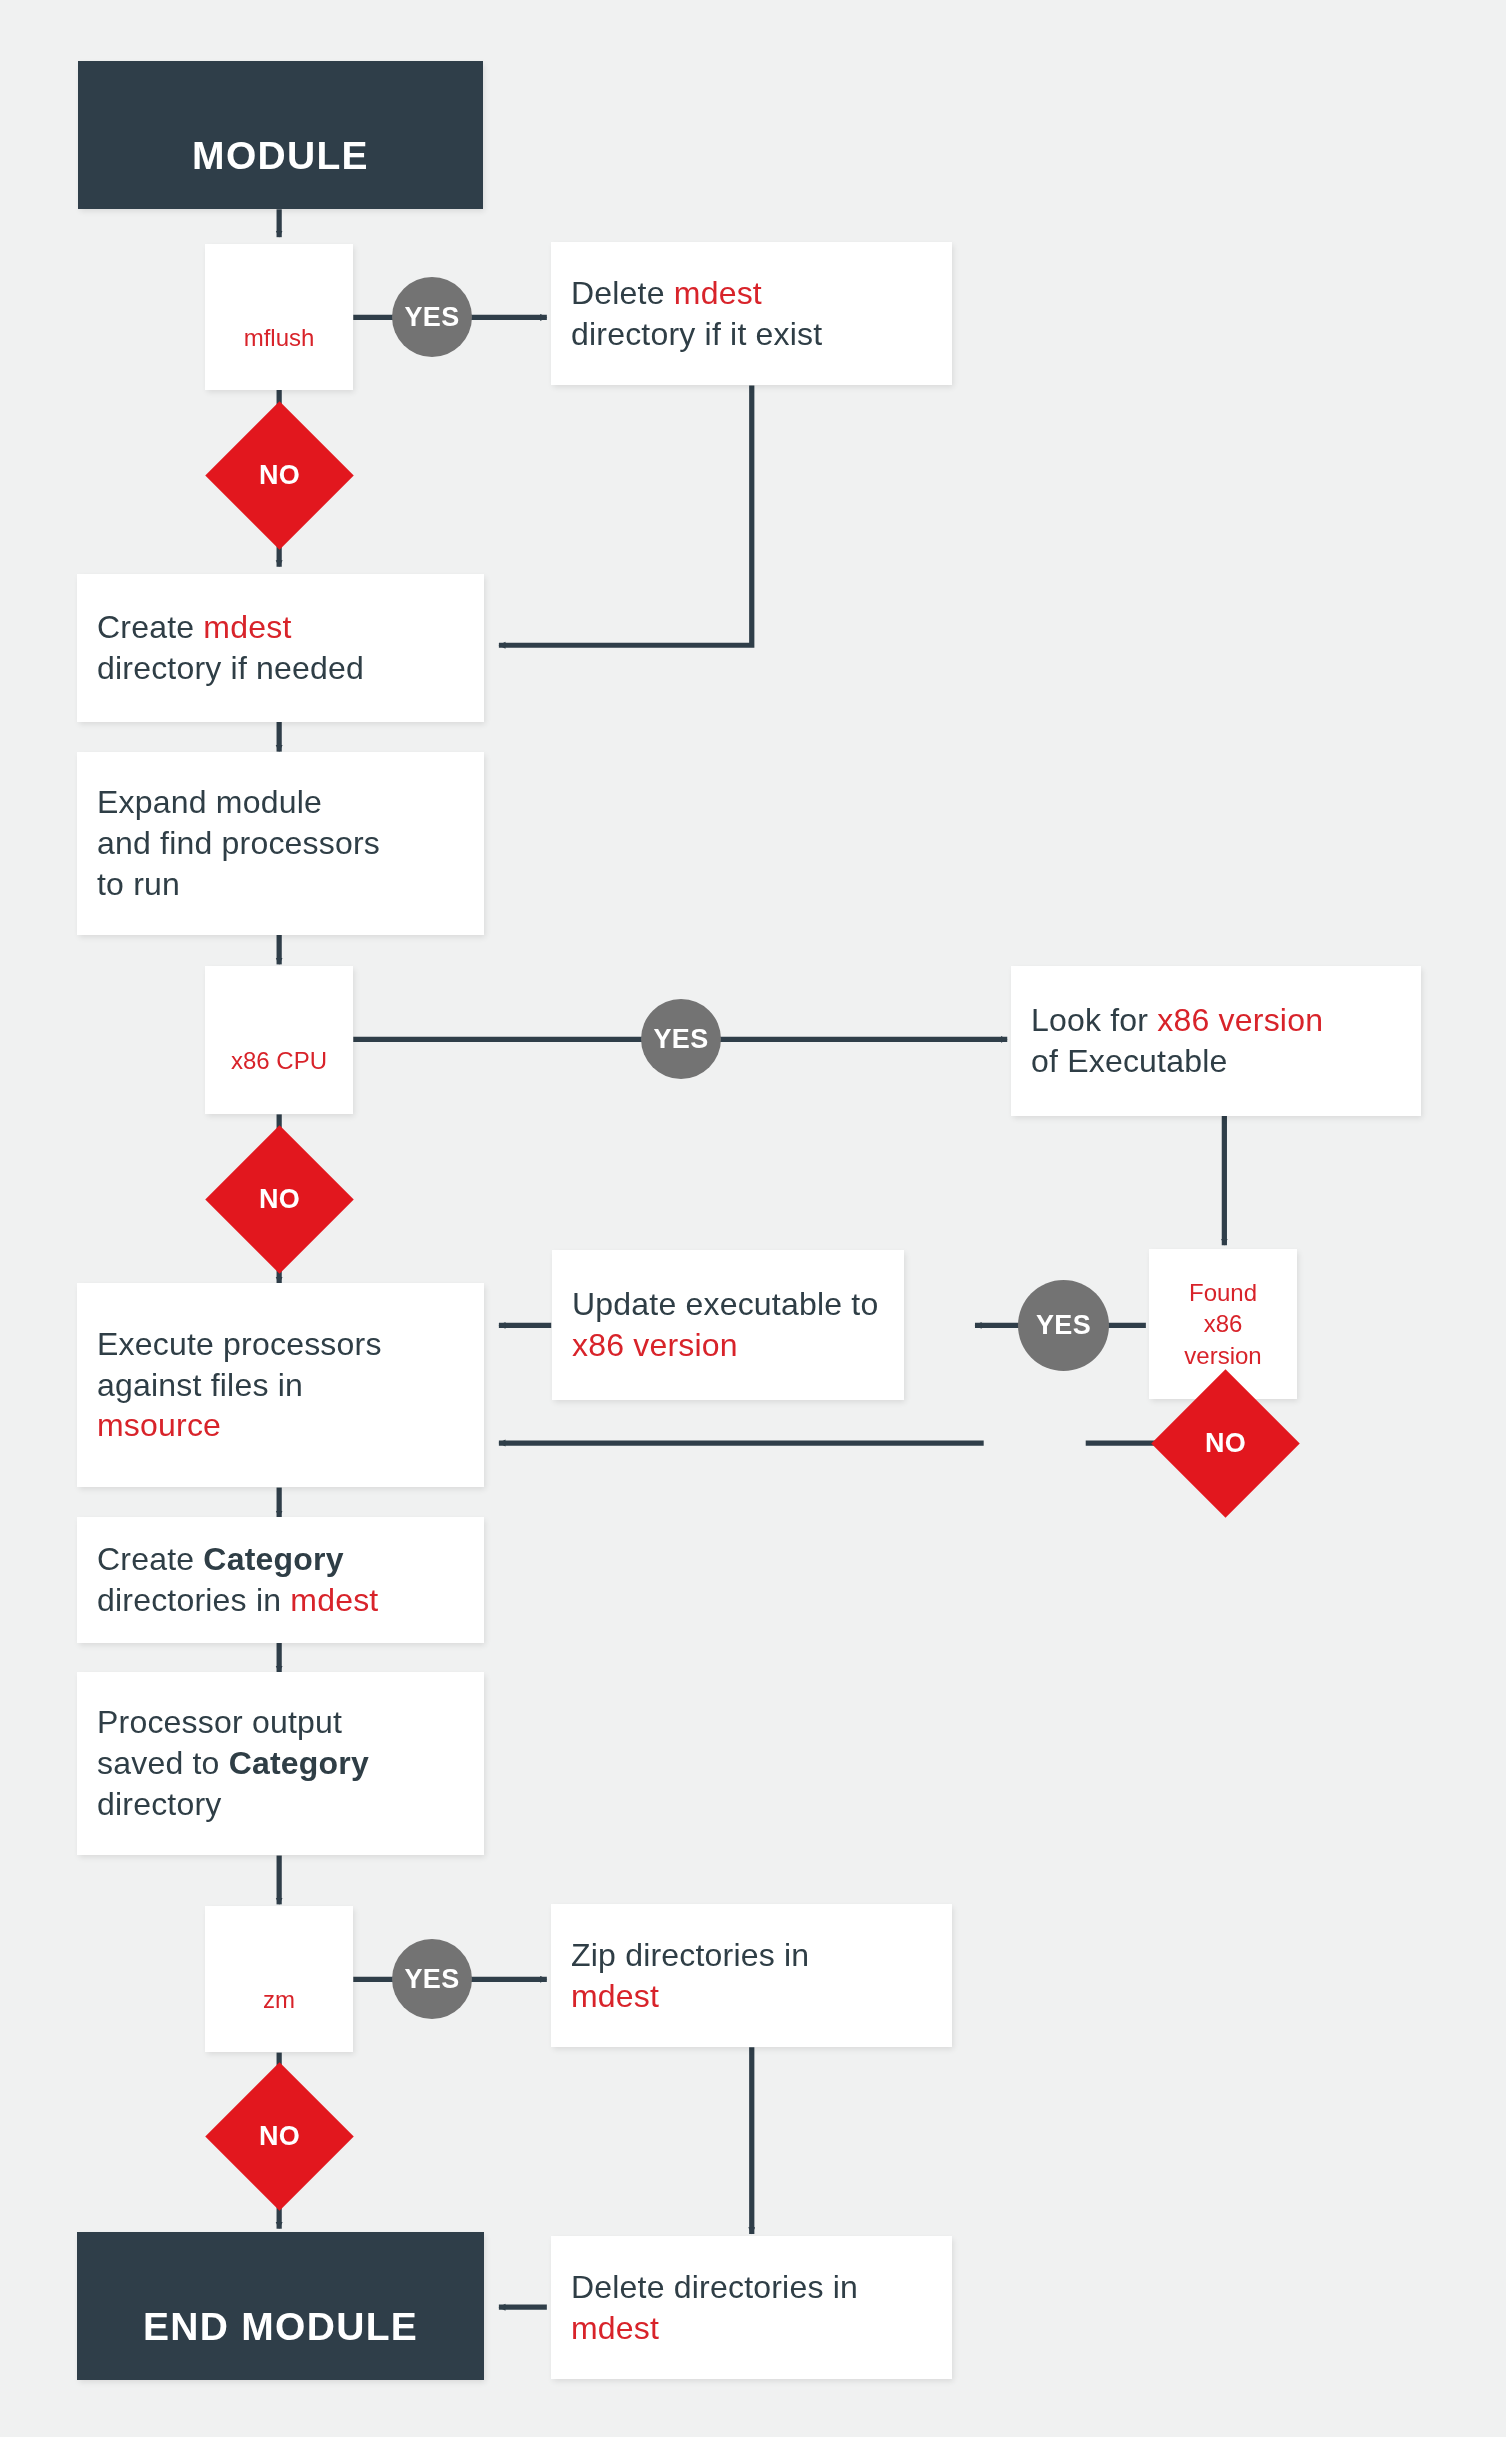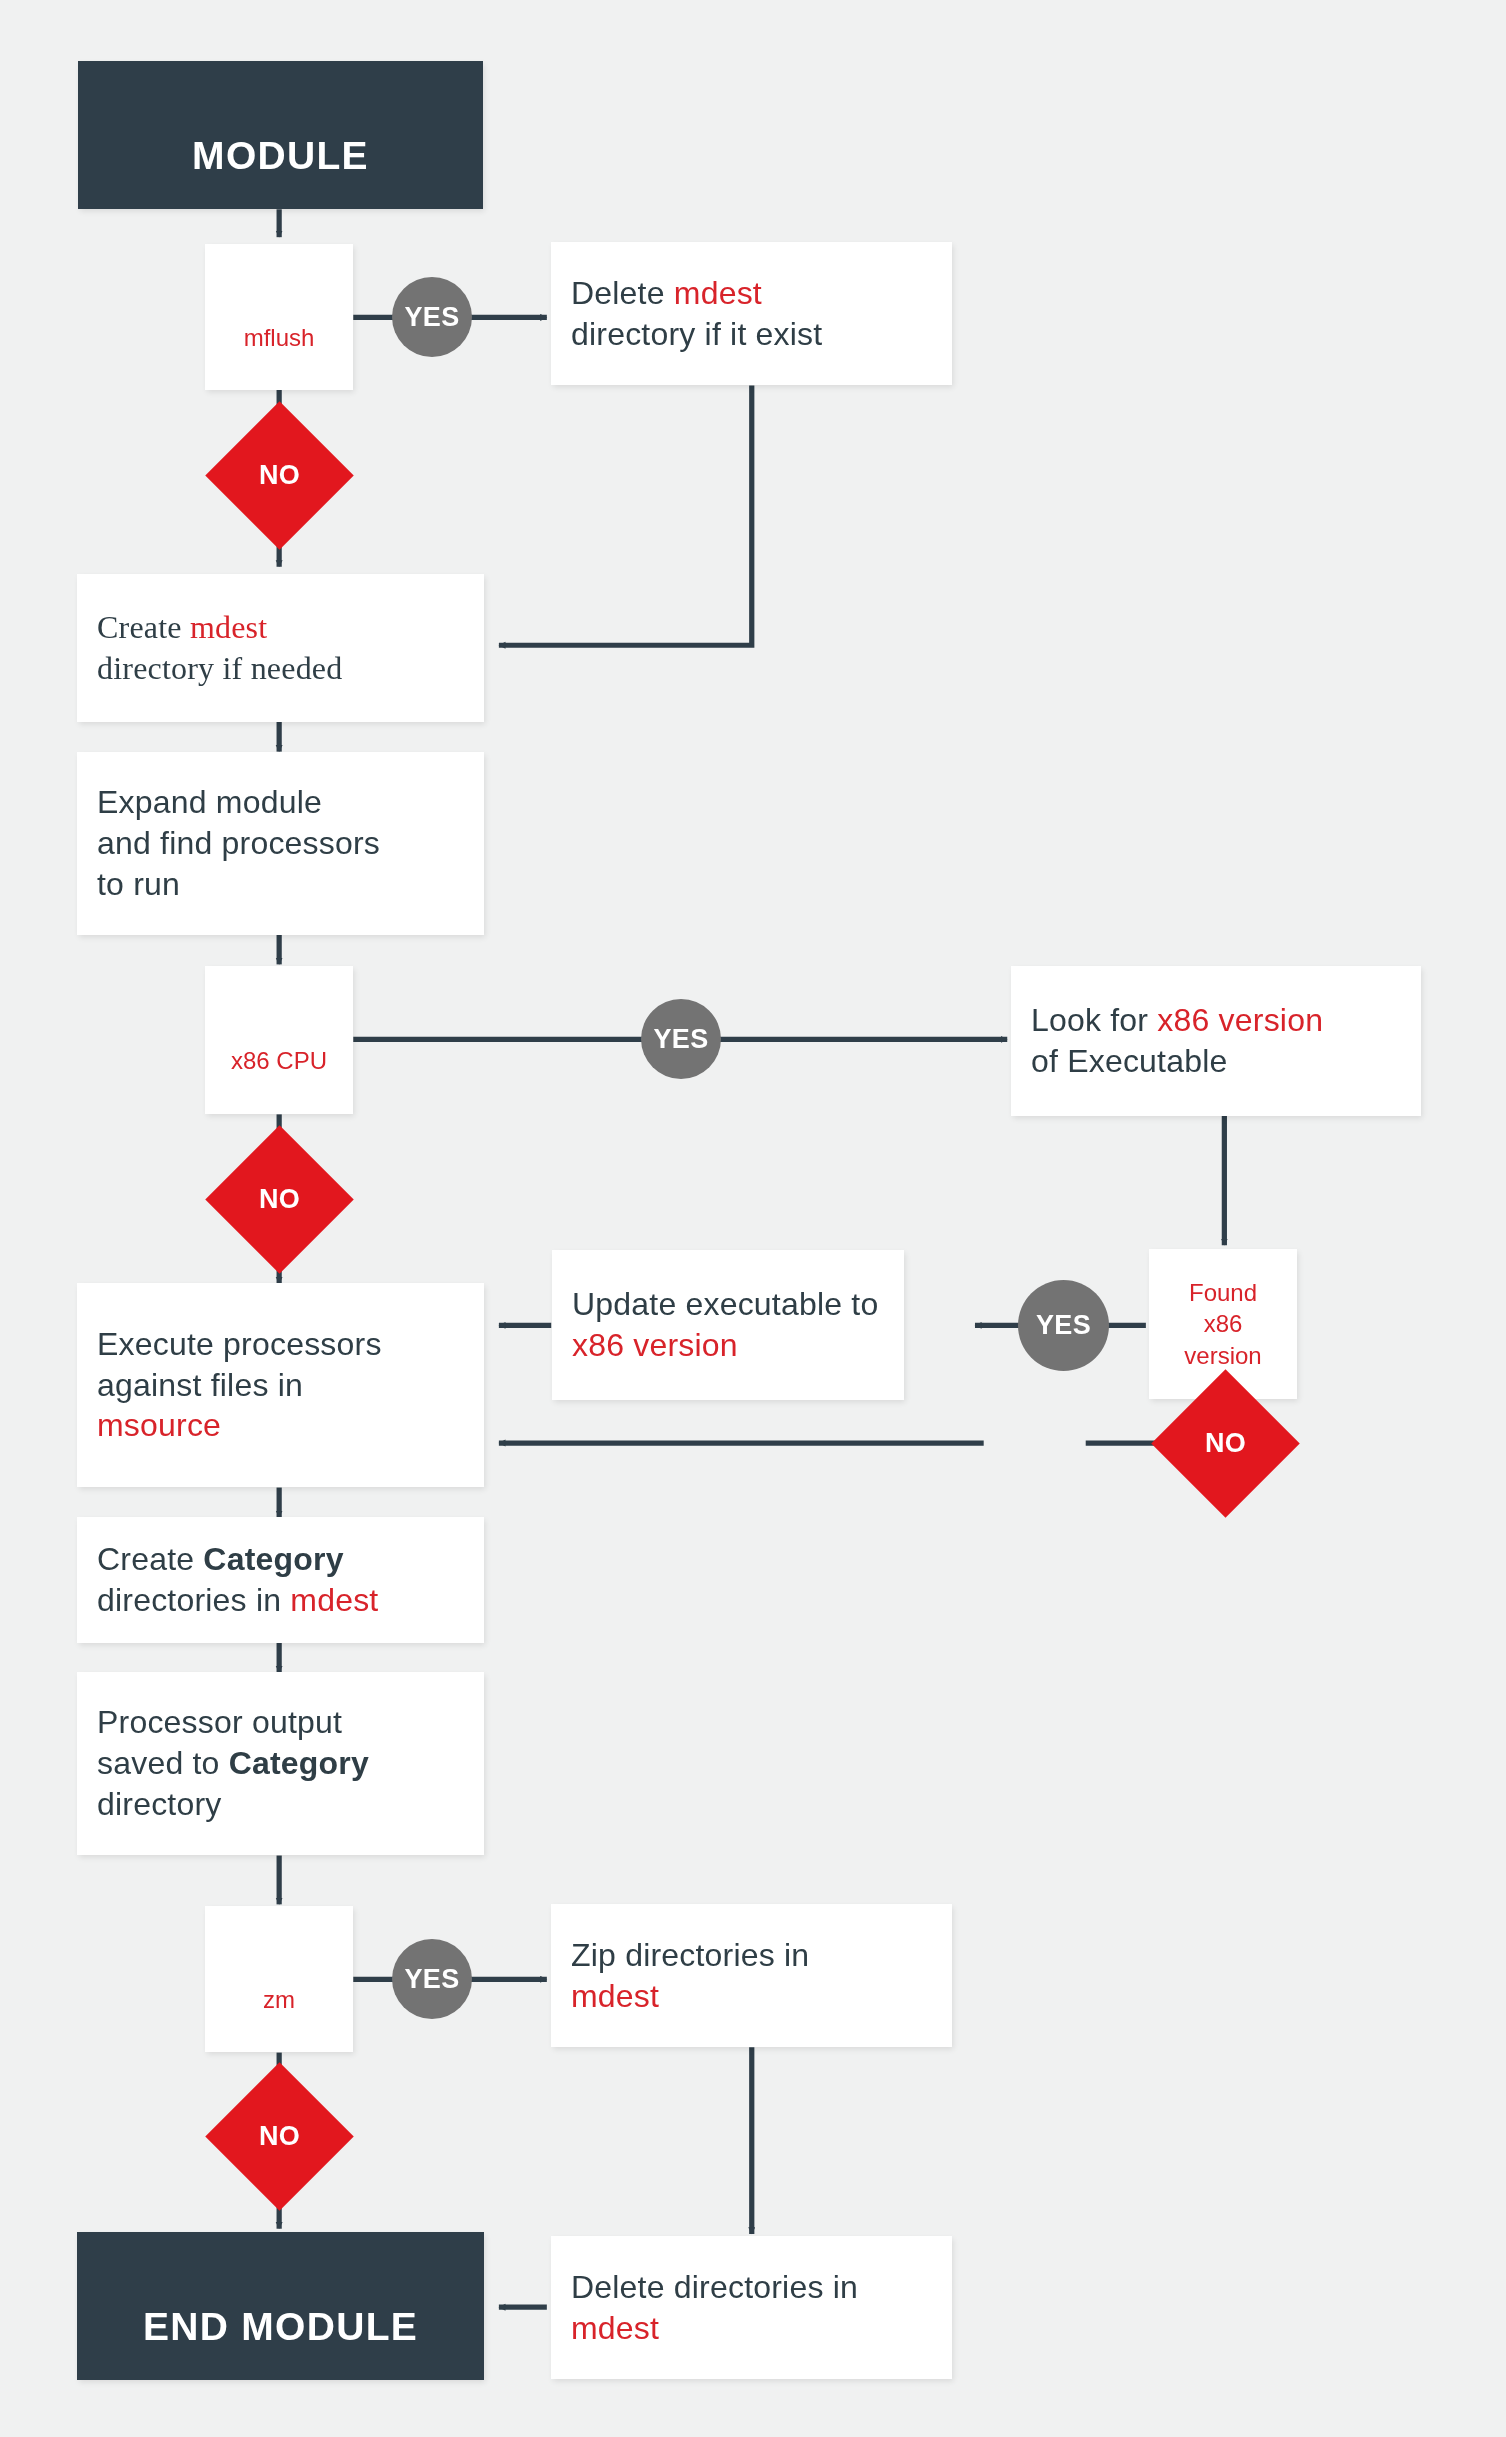--- a/index.html
+++ b/index.html
@@ -156,21 +156,21 @@
   <span>NO</span>
 </div>
 
 <div class="node proc" style="left:551px; top:242px; width:401px; height:143px;">
   <div>
     <div><span>Delete </span><span class="red">mdest</span></div>
     <div>directory if it exist</div>
   </div>
 </div>
 
-<div class="node proc" style="left:77px; top:574px; width:407px; height:148px;font-family:Liberation Serif, serif;">
+<div class="node proc" style="left:77px; top:574px; width:407px; height:148px;">
   <div>
     <div><span>Create </span><span class="red">mdest</span></div>
     <div>directory if needed</div>
   </div>
 </div>
 
 <div class="node proc" style="left:77px; top:752px; width:407px; height:183px;">
   <div>
     <div>Expand module</div>
     <div>and find processors</div>

